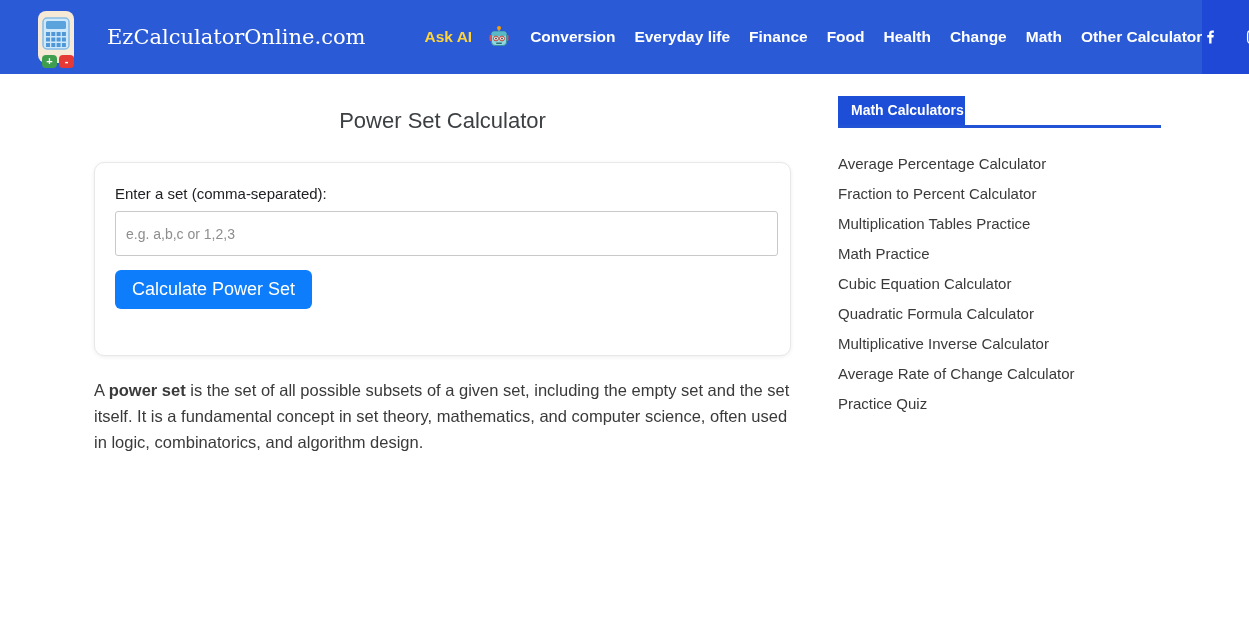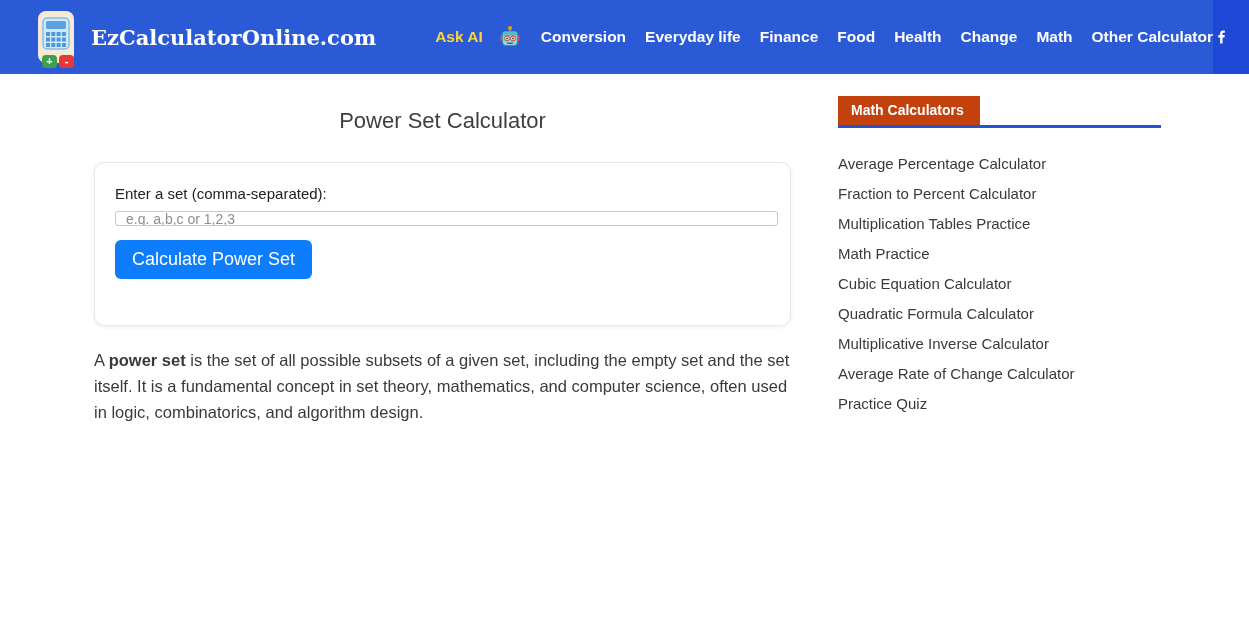--- a/index.html
+++ b/index.html
@@ -15,24 +15,24 @@
   .navbar {
     height:74px;
     background:#2b5ad6;
     display:flex;
     align-items:center;
   }
   .brand-wrap { display:flex; align-items:center; margin-left:34px; cursor:pointer; }
   .logo-icon { width:44px; height:62px; margin-top:6px; flex:0 0 auto; }
   .brand-text {
     font-family:"DejaVu Serif", serif;
-    font-weight:700;
+    font-weight:400;
     font-size:21px;
     color:#ffffff;
-    margin-left:13px;
+    margin-left:29px;
     white-space:nowrap;
   }
   .nav-menu { display:flex; align-items:center; margin-left:59px; gap:19px; }
   .nav-link {
     color:#ffffff;
     font-size:15.5px;
     font-weight:600;
     text-decoration:none;
     white-space:nowrap;
     cursor:pointer;
@@ -69,21 +69,21 @@
     border:1px solid #e8e8e8;
     border-radius:10px;
     box-shadow:0 1px 4px rgba(0,0,0,0.07);
     padding:22px 12px 46px 20px;
   }
   .calc-label { display:block; font-size:15px; color:#202124; }
   .calc-input {
     display:block;
     margin-top:9px;
     width:100%;
-    height:15px;
+    height:45px;
     border:1px solid #c9c9c9;
     border-radius:3px;
     padding:0 10px;
     font-size:14px;
     color:#333;
     font-family:"Liberation Sans", sans-serif;
   }
   .calc-input::placeholder { color:#8e8e8e; }
   .calc-button {
     margin-top:14px;
@@ -119,25 +119,25 @@
     font-size:16.5px;
     color:#3a3a3a;
     line-height:26px;
   }
 
   
   .sidebar { position:absolute; left:838px; top:96px; width:323px; }
   .sidebar-head { border-bottom:3px solid #2253d4; }
   .sidebar-tab {
     display:inline-block;
-    background:#c2410c;
+    background:#1d4ed8;
     color:#ffffff;
     font-size:14px;
     font-weight:600;
-    padding:6px 16px 7px 13px;
+    padding:6px 1px 7px 13px;
     cursor:pointer;
   }
   .sidebar-list { list-style:none; margin-top:14px; }
   .sidebar-list li {
     height:30px;
     display:flex;
     align-items:flex-end;
   }
   .sidebar-link {
     font-size:15px;

